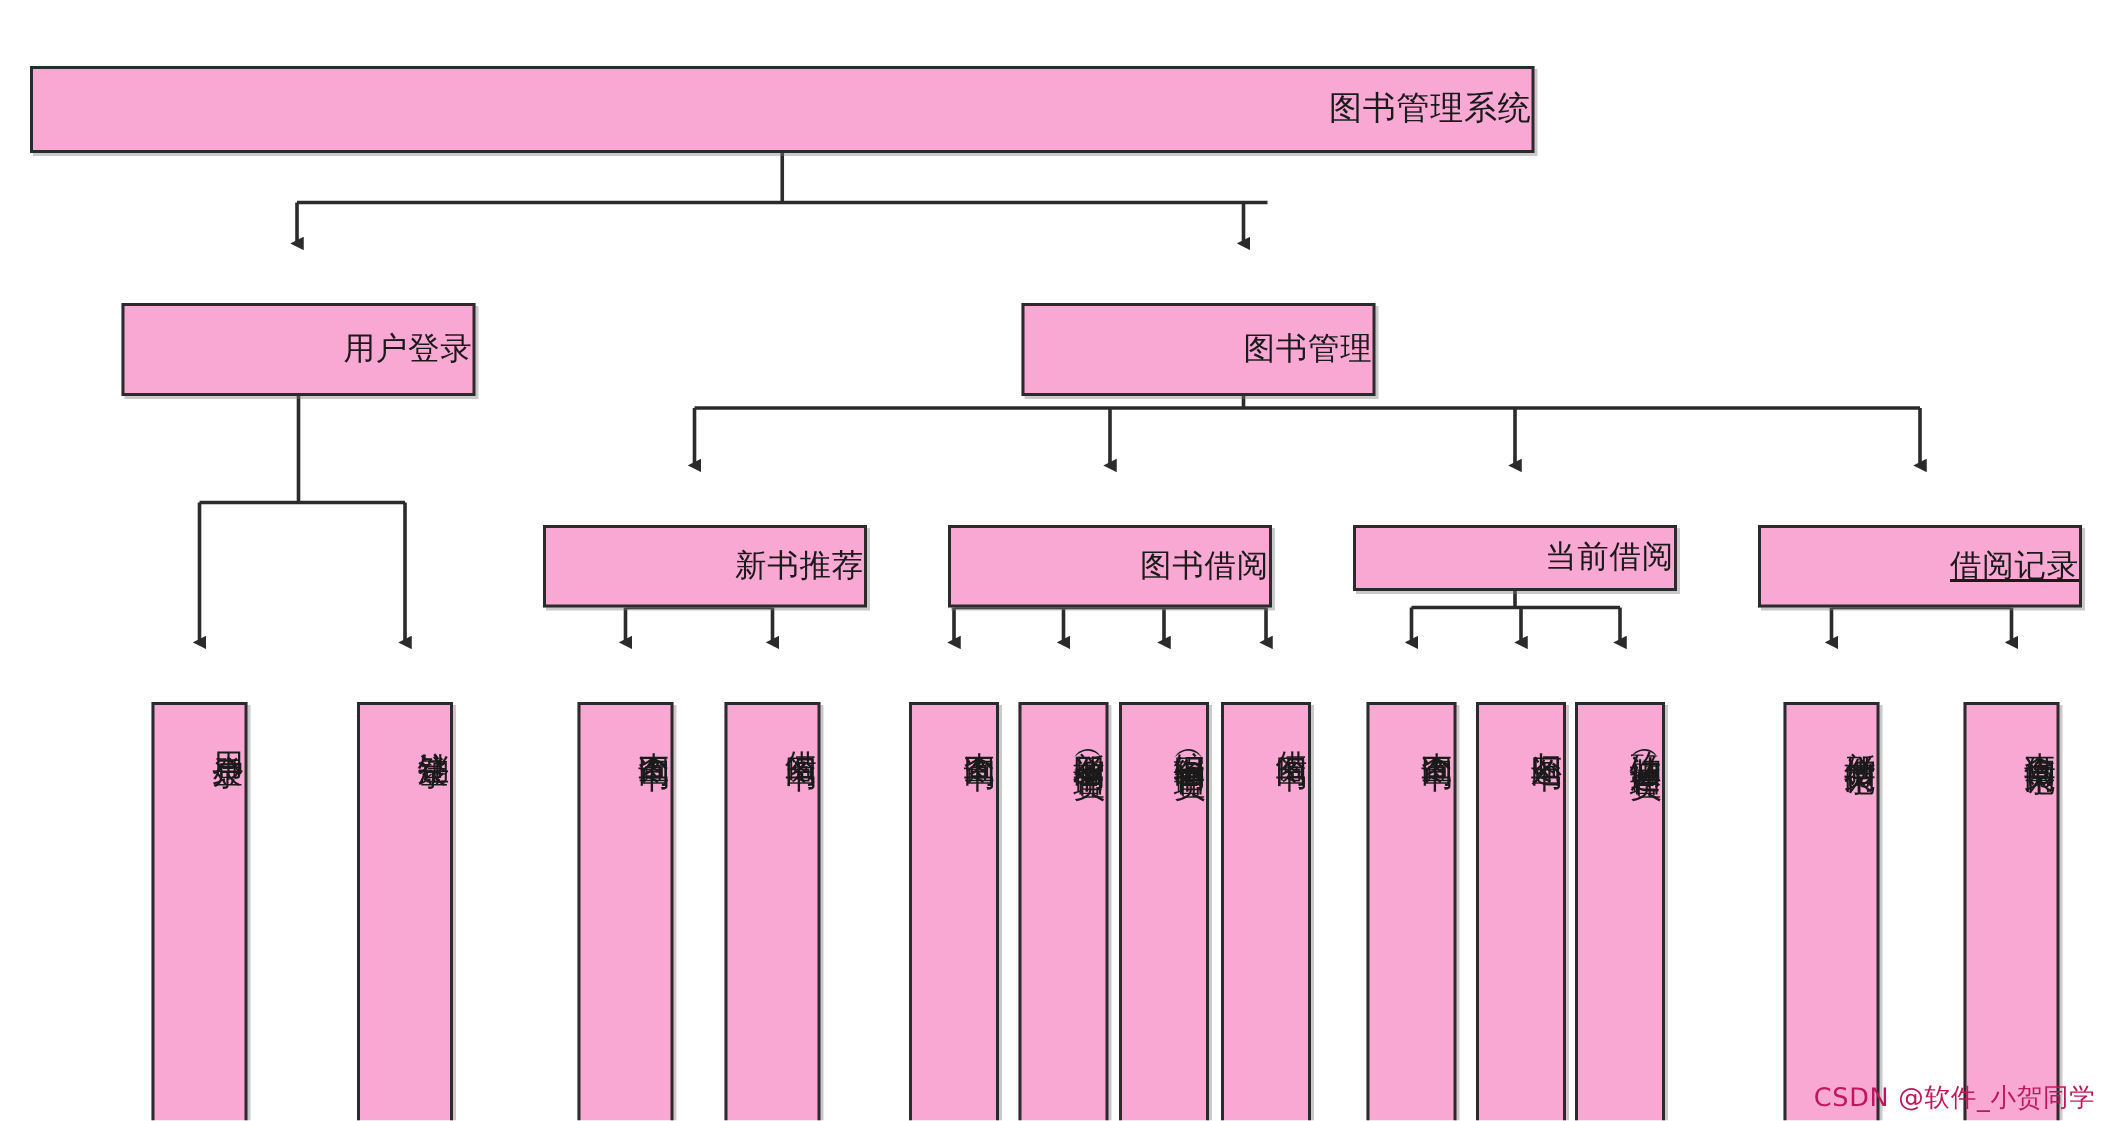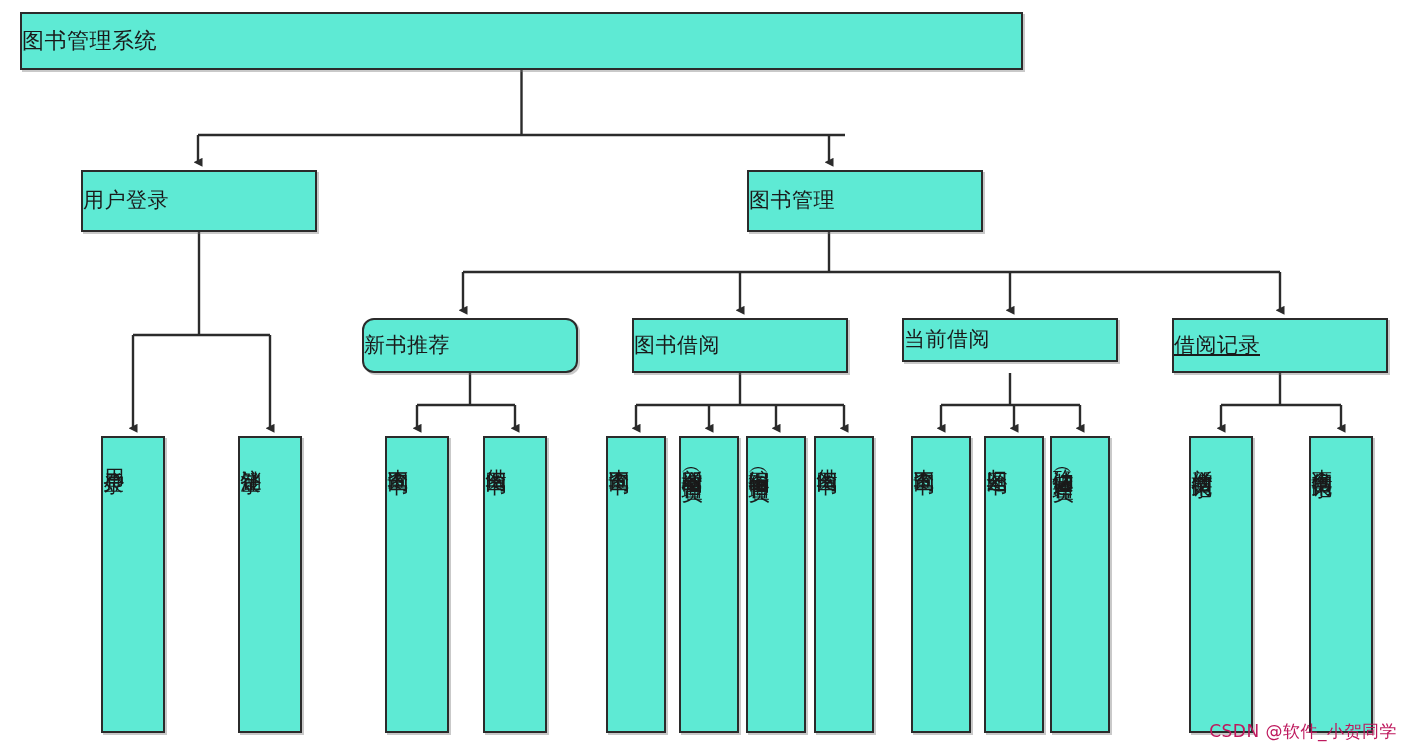--- a/index.html
+++ b/index.html
@@ -22,28 +22,29 @@
     position: absolute;
     left: 0;
     top: 0;
     width: 1405px;
     height: 747px;
     pointer-events: none;
   }
   .node {
     position: absolute;
     box-sizing: border-box;
-    background: #5eead4;
+    background: #f9a8d4;
     border: 2px solid #2b2b2b;
     box-shadow: 2px 2px 0 rgba(120,120,120,0.40);
     display: flex;
     align-items: center;
-    justify-content: flex-start;
+    justify-content: flex-end;
     color: #1a1a1a;
     z-index: 2;
+    margin-top: 32px;
   }
   .node-label {
     display: block;
     text-align: center;
     line-height: 1.22;
     color: #1a1a1a;
   }
   
   .node.horizontal .node-label {
     writing-mode: horizontal-tb;
@@ -133,25 +134,25 @@
     </g>
   </svg>
 
   <div class="node horizontal root" style="left: 20px; top: 12px; width: 1003px; height: 58px;">
     <span class="node-label">图书管理系统</span>
   </div>
 
   <div class="node horizontal" style="left: 81px; top: 170px; width: 236px; height: 62px;">
     <span class="node-label">用户登录</span>
   </div>
-  <div class="node horizontal" style="left: 747px; top: 170px; width: 236px; height: 62px;">
+  <div class="node horizontal" style="left: 681px; top: 170px; width: 236px; height: 62px;">
     <span class="node-label">图书管理</span>
   </div>
 
-  <div class="node horizontal" style="left: 362px; top: 318px; width: 216px; height: 55px; border-radius: 12px;">
+  <div class="node horizontal" style="left: 362px; top: 318px; width: 216px; height: 55px;">
     <span class="node-label">新书推荐</span>
   </div>
   <div class="node horizontal" style="left: 632px; top: 318px; width: 216px; height: 55px;">
     <span class="node-label">图书借阅</span>
   </div>
   <div class="node horizontal" style="left: 902px; top: 318px; width: 216px; height: 44px;">
     <span class="node-label">当前借阅</span>
   </div>
   <div class="node horizontal" style="left: 1172px; top: 318px; width: 216px; height: 55px; text-decoration: underline;">
     <span class="node-label">借阅记录</span>

